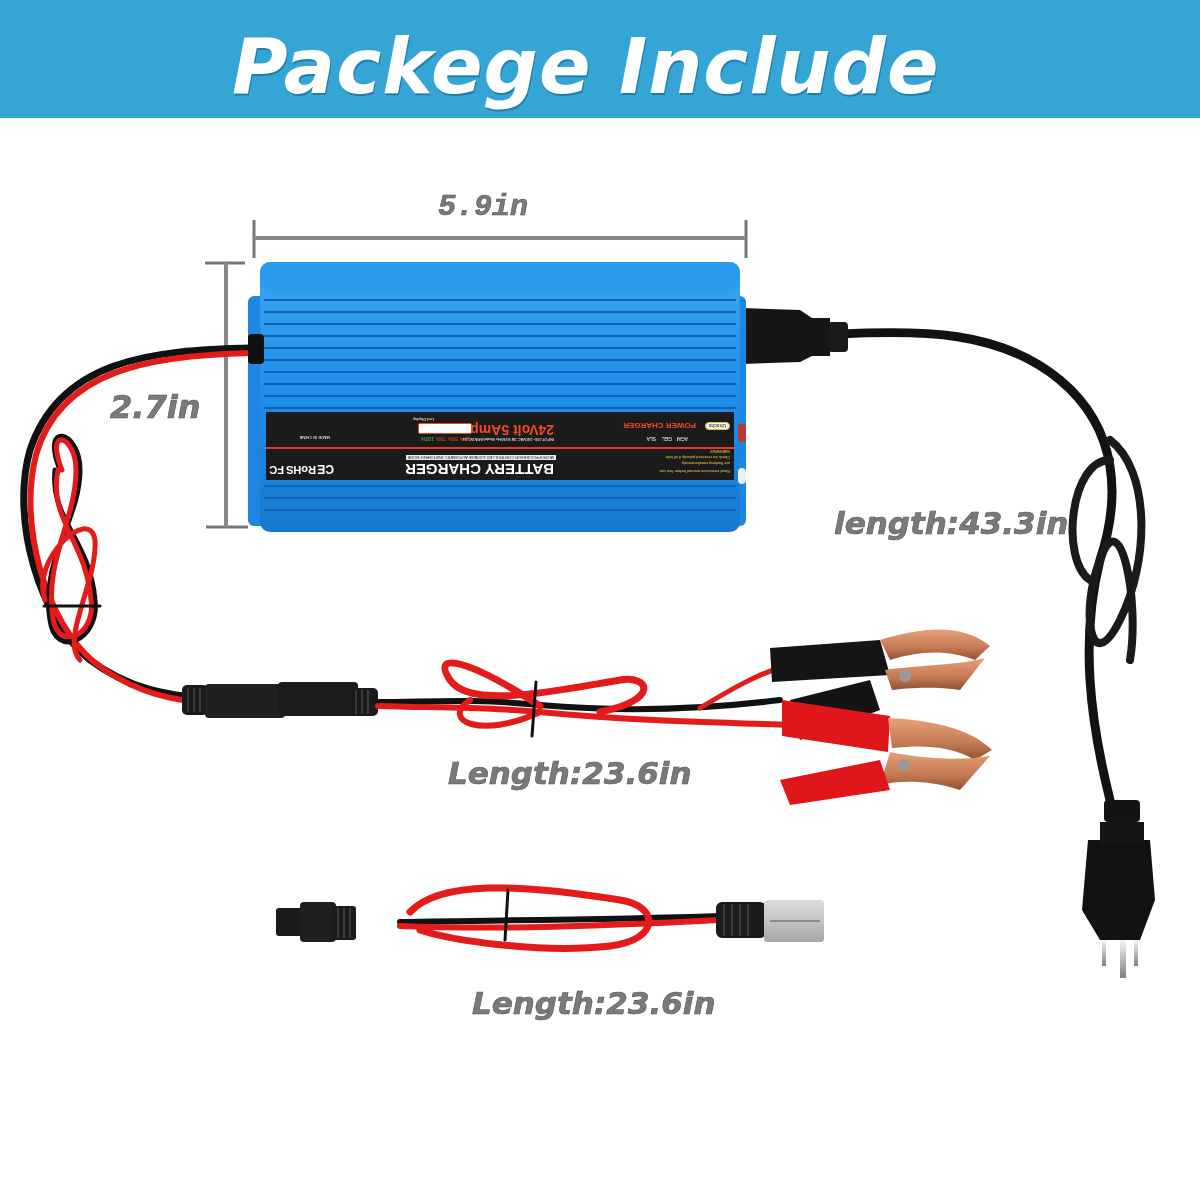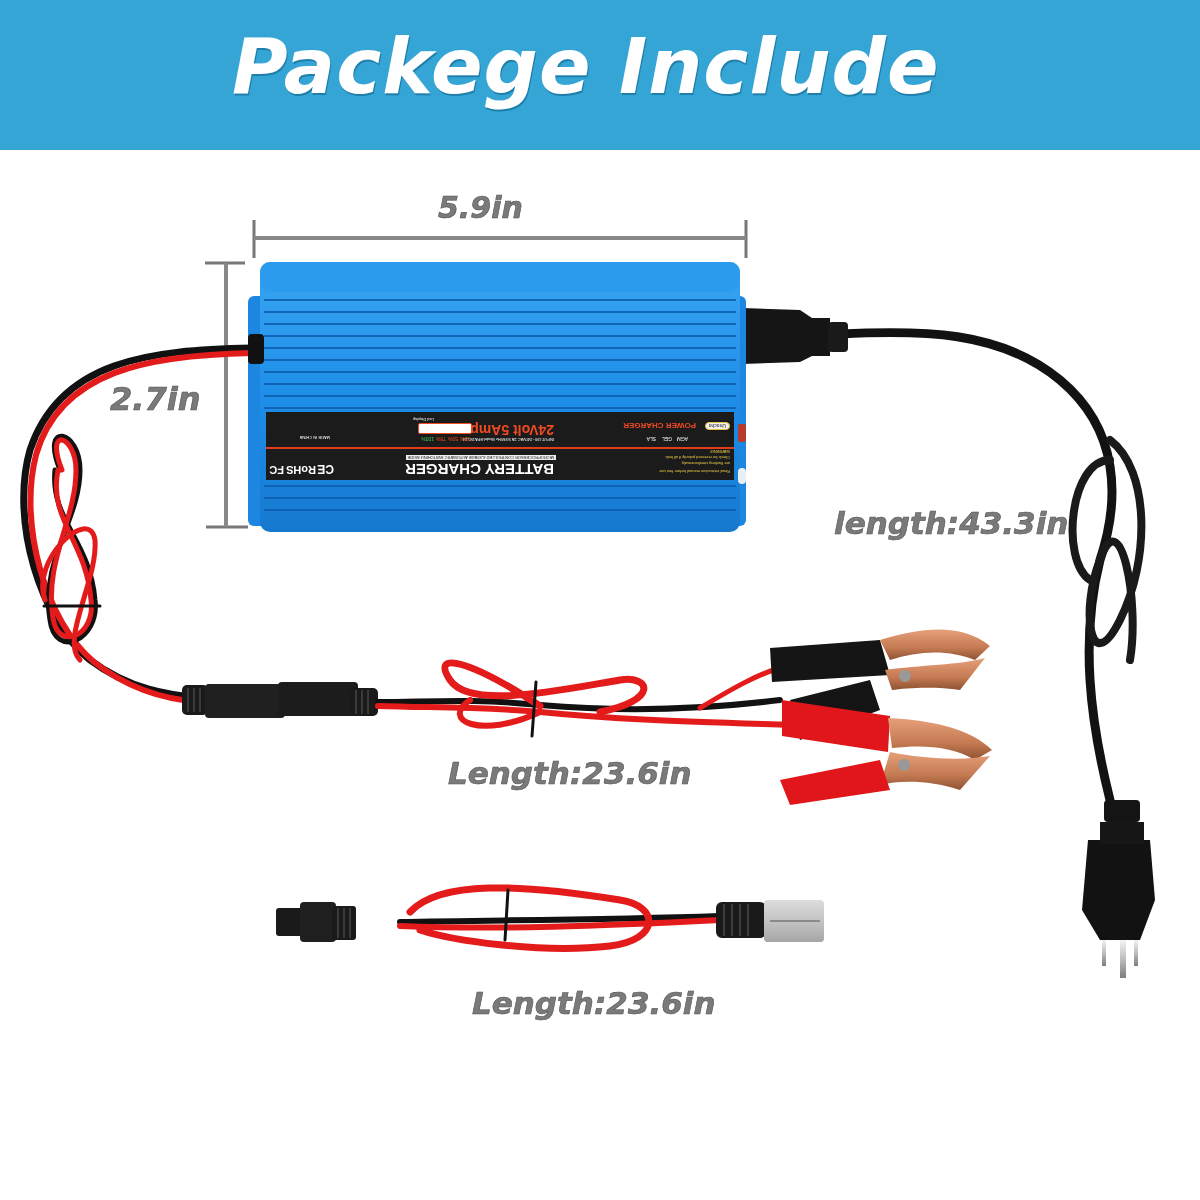--- a/index.html
+++ b/index.html
@@ -1,17 +1,17 @@
 <!DOCTYPE html>
 <html><head>
 <meta charset="utf-8">
 <style>
   html,body{margin:0;padding:0;}
   body{width:1200px;height:1200px;background:#ffffff;position:relative;overflow:hidden;font-family:"DejaVu Sans",sans-serif;}
-  .banner{position:absolute;left:0;top:0;width:1200px;height:150px;background:#35a5d5;}
+  .banner{position:absolute;left:0;top:0;width:1200px;height:118px;background:#35a5d5;}
   .banner-title{position:absolute;left:232px;top:22px;font-family:"DejaVu Sans",sans-serif;font-weight:bold;font-style:italic;font-size:76px;letter-spacing:1px;color:#ffffff;text-shadow:1px 2px 0 #1f7fab;white-space:nowrap;}
   .dim-label{position:absolute;font-family:"DejaVu Sans",sans-serif;font-weight:bold;font-style:italic;color:#7a7a7a;-webkit-text-stroke:0.6px #555;white-space:nowrap;}
   .art{position:absolute;left:0;top:0;width:1200px;height:1200px;}
   .charger-label{font-family:"Liberation Sans",sans-serif;}
 </style>
 </head>
 <body>
 
 <div class="banner">
   <div class="banner-title">Packege Include</div>
@@ -199,17 +199,17 @@
         <line x1="732" y1="904" x2="732" y2="936"></line>
         <line x1="740" y1="904" x2="740" y2="936"></line>
         <line x1="748" y1="904" x2="748" y2="936"></line>
       </g>
     <rect x="764" y="900" width="60" height="42" rx="4" fill="url(#metal)"></rect>
     <rect x="764" y="900" width="60" height="42" rx="4" fill="#c9c9c9" opacity="0.55"></rect>
     <line x1="770" y1="921" x2="820" y2="921" stroke="#8a8a8a" stroke-width="2"></line>
   </g>
 </svg>
 
-<div class="dim-label" style="left:438px;top:190px;font-size:30px;">5.9in</div>
-<div class="dim-label" style="left:110px;top:380px;font-size:32px;">2.7in</div>
+<div class="dim-label" style="left:438px;top:190px;font-size:30px;font-family:Liberation Mono, monospace;">5.9in</div>
+<div class="dim-label" style="left:110px;top:388px;font-size:32px;">2.7in</div>
 <div class="dim-label" style="left:826px;top:505px;font-size:31px;margin-left:8px;">length:43.3in</div>
 <div class="dim-label" style="left:448px;top:755px;font-size:31px;">Length:23.6in</div>
 <div class="dim-label" style="left:472px;top:985px;font-size:31px;">Length:23.6in</div>
 
 </body></html>

